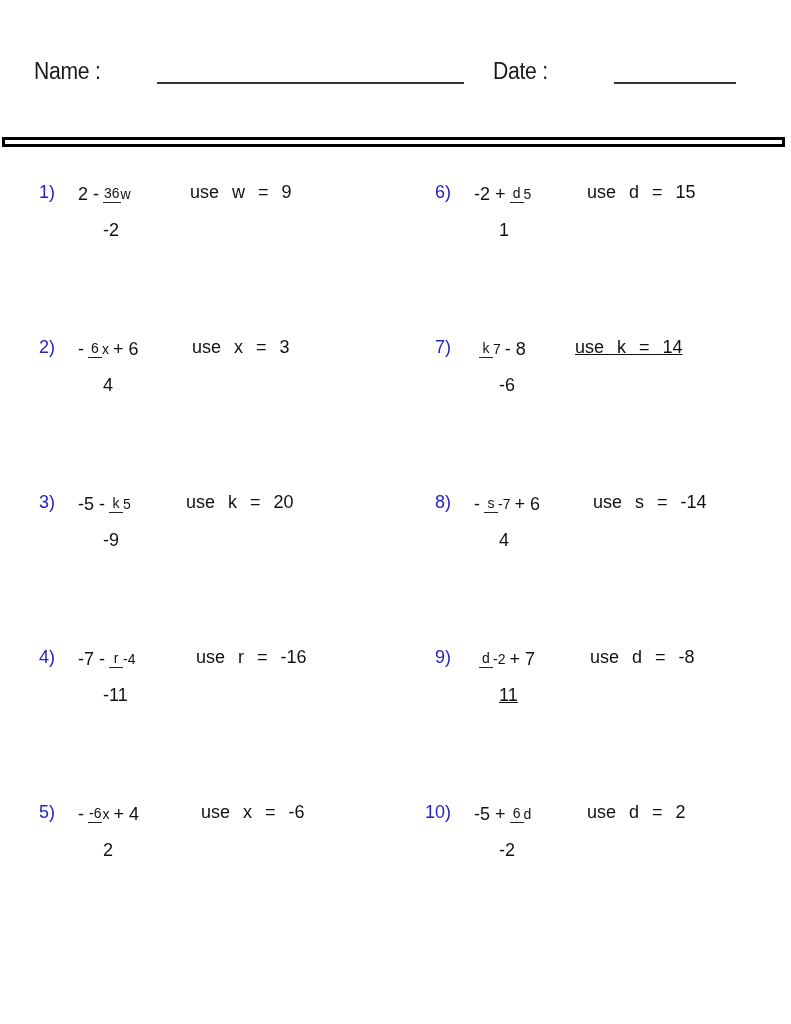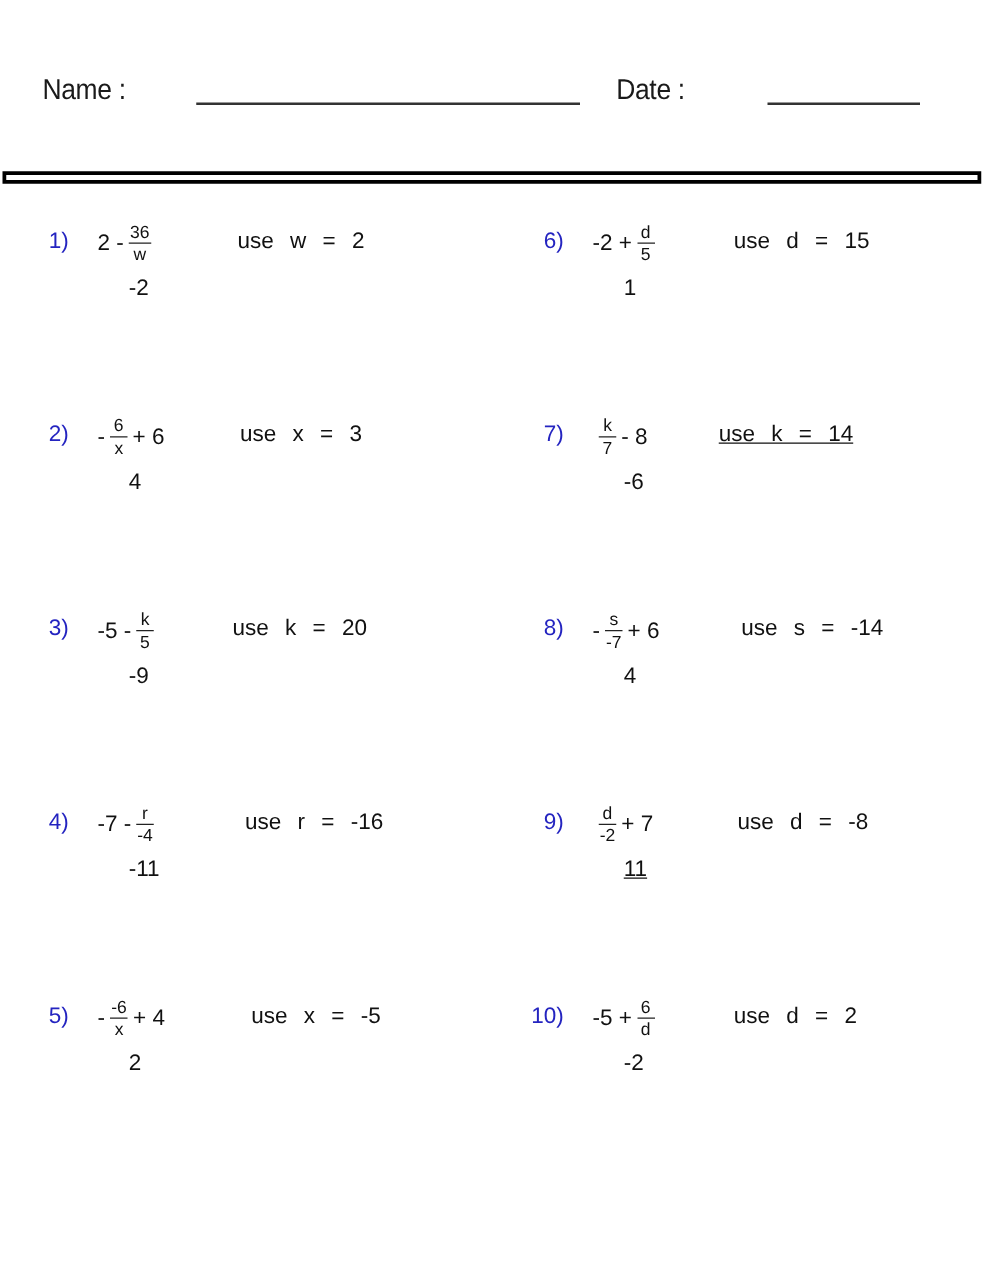--- a/index.html
+++ b/index.html
@@ -18,21 +18,21 @@
     }
     .problem { position: absolute; height: 70px; }
     .num {
       position: absolute; top: 12px; font-size: 18px; color: #2424c0;
     }
     .expr {
       position: absolute; top: 0; display: flex; align-items: center; height: 48px;
       font-size: 18px; white-space: nowrap;
     }
     .frac {
-      display: inline-flex; flex-direction: column; align-items: center;
+      display: inline-flex; flex-direction: row; align-items: center;
       font-size: 14px; line-height: 15px; margin: 0 3px; vertical-align: middle;
     }
     .frac .top { border-bottom: 1px solid #222; padding: 0 1px 1px; min-width: 12px; text-align: center; }
     .frac .bot { padding-top: 1px; text-align: center; }
     .op { margin: 0 1px; }
     .use { position: absolute; top: 12px; font-size: 18px; white-space: nowrap; word-spacing: 8px; }
     .answer { position: absolute; top: 50px; font-size: 18px; }
   </style>
 </head>
 <body>
@@ -49,21 +49,21 @@
 <div class="problem" style="left:0; top:170px; width:400px;">
   <span class="num" style="left:39px;">1)</span>
   <div class="expr" style="left:77px;">
     <span class="op">2 -</span>
     <span class="frac">
         <span class="top">36</span>
         <span class="bot">w</span>
       </span>
 
   </div>
-  <span class="use" style="left:190px;">use   w = 2</span>
+  <span class="use" style="left:190px;">use   w = 9</span>
   <span class="answer" style="left:103px;">-2</span>
 </div>
 
 <div class="problem" style="left:0; top:325px; width:400px;">
   <span class="num" style="left:39px;">2)</span>
   <div class="expr" style="left:77px;">
     <span class="op">-</span>
     <span class="frac">
         <span class="top">6</span>
         <span class="bot">x</span>
@@ -105,21 +105,21 @@
 <div class="problem" style="left:0; top:790px; width:400px;">
   <span class="num" style="left:39px;">5)</span>
   <div class="expr" style="left:77px;">
     <span class="op">-</span>
     <span class="frac">
         <span class="top">-6</span>
         <span class="bot">x</span>
       </span>
     <span class="op">+ 4</span>
   </div>
-  <span class="use" style="left:201px;">use   x = -5</span>
+  <span class="use" style="left:201px;">use   x = -6</span>
   <span class="answer" style="left:103px;">2</span>
 </div>
 
 <div class="problem" style="left:0; top:170px; width:791px;">
   <span class="num" style="left:435px;">6)</span>
   <div class="expr" style="left:473px;">
     <span class="op">-2 +</span>
     <span class="frac">
         <span class="top">d</span>
         <span class="bot">5</span>

